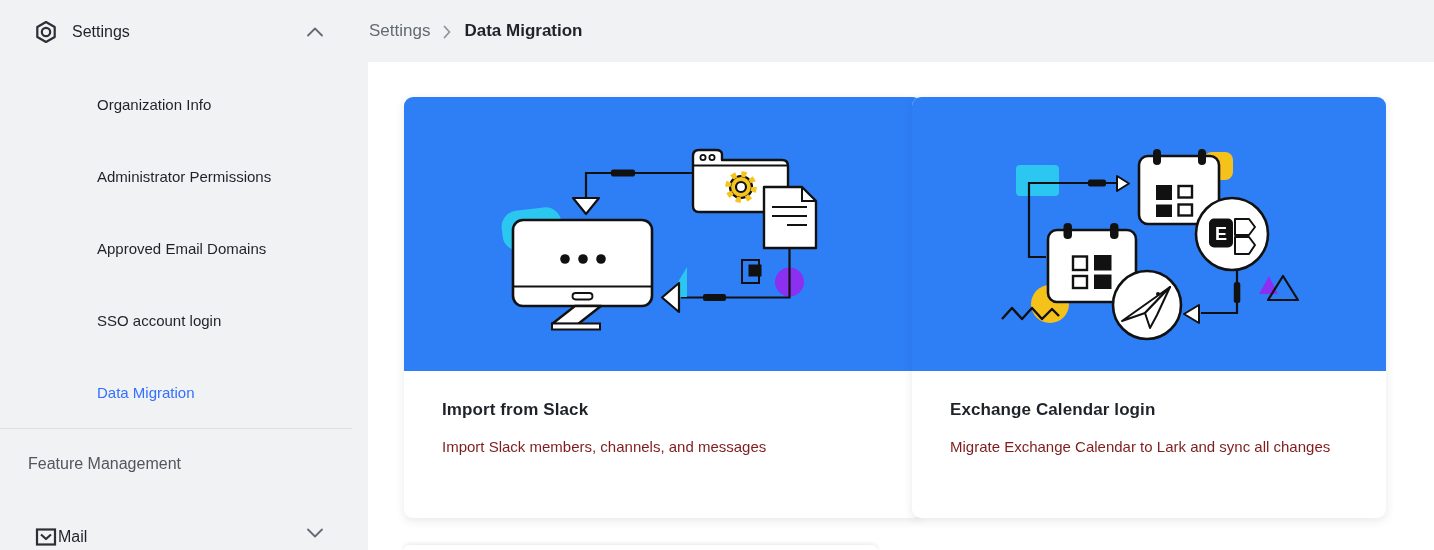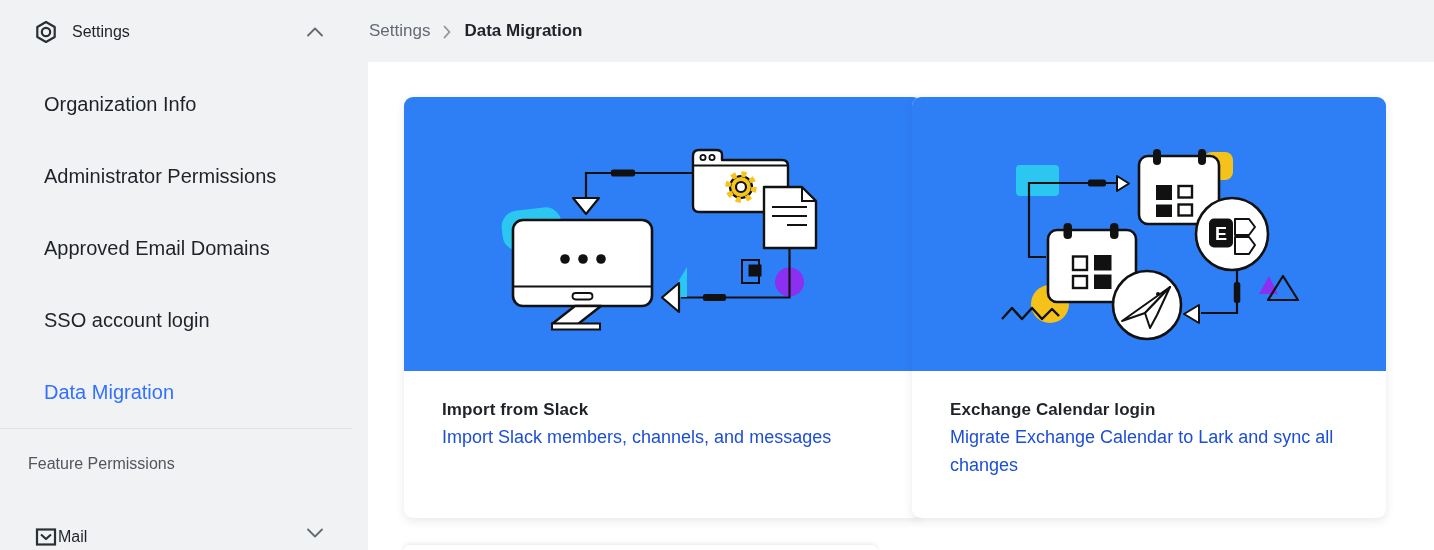--- a/index.html
+++ b/index.html
@@ -9,21 +9,21 @@
     font-family:"Liberation Sans","DejaVu Sans",sans-serif;
     -webkit-font-smoothing:antialiased;
   }
   
   .sidebar{position:absolute;left:0;top:0;width:368px;height:550px;background:#f1f2f4}
   .side-header{position:absolute;left:0;top:0;width:100%;height:64px;display:flex;align-items:center;cursor:pointer}
   .side-header .ic{margin-left:34px;width:24px;height:24px;flex:0 0 auto;display:flex}
   .side-header .lbl{margin-left:14px;font-size:16px;color:#1f2329}
   .side-header .chev{position:absolute;right:43px;top:26px;display:flex}
   .side-items{position:absolute;left:0;top:68px;width:100%}
-  .side-item{height:72px;display:flex;align-items:center;padding-left:44px;font-size:20px;color:#1f2329;cursor:pointer}
+  .side-item{height:72px;display:flex;align-items:center;padding-left:97px;font-size:15px;color:#1f2329;cursor:pointer}
   .side-item.active{color:#3370ff}
   .side-divider{position:absolute;left:0;top:428px;width:352px;height:1px;background:#dee0e3}
   .side-section{position:absolute;left:28px;top:452px;height:24px;line-height:24px;font-size:16px;color:#51565d;cursor:pointer}
   .side-mail{position:absolute;left:0;top:515px;width:100%;height:44px;display:flex;align-items:center;cursor:pointer}
   .side-mail .ic{margin-left:34px;width:24px;height:24px;display:flex}
   .side-mail .lbl{font-size:16px;color:#1f2329}
   .side-mail .chev{position:absolute;right:43px;top:12px;display:flex}
   
   .topbar{position:absolute;left:368px;top:0;right:0;height:62px;display:flex;align-items:center;padding-left:1px}
   .bc-parent{font-size:17px;color:#646a73;cursor:pointer}
@@ -32,21 +32,21 @@
   
   .panel{position:absolute;left:368px;top:62px;width:1066px;height:488px;background:#fff}
   .card{position:absolute;top:35px;width:474px;height:421px;background:#fff;border-radius:9px;
         box-shadow:0 3px 10px rgba(31,35,41,.10);cursor:pointer}
   .card1{left:36px;width:518px}
   .card2{left:544px}
   .card-img{height:274px;border-radius:9px 9px 0 0;background:#2e7ff6;overflow:hidden}
   .card-img svg{display:block;width:100%;height:100%}
   .card-body{padding:29px 38px 0}
   .card-title{margin:0;font-size:17px;font-weight:600;color:#1f2329;letter-spacing:.1px}
-  .card-desc{margin:3px 0 0;font-size:18px;line-height:28px;color:#1d4ed8}
+  .card-desc{margin:13px 0 0;font-size:15px;line-height:28px;color:#7f1d1d}
   .next-hint{position:absolute;left:36px;top:483px;width:473px;height:5px;background:#fff;
              border-radius:8px 8px 0 0;box-shadow:0 0 5px rgba(31,35,41,.16)}
 </style>
 </head>
 <body>
 
 <div class="app">
 
   <aside class="sidebar">
     <div class="side-header">
@@ -66,21 +66,21 @@
 
     <nav class="side-items">
       <div class="side-item">Organization Info</div>
       <div class="side-item">Administrator Permissions</div>
       <div class="side-item">Approved Email Domains</div>
       <div class="side-item">SSO account login</div>
       <div class="side-item active">Data Migration</div>
     </nav>
 
     <div class="side-divider"></div>
-    <div class="side-section">Feature Permissions</div>
+    <div class="side-section">Feature Management</div>
 
     <div class="side-mail">
       <span class="ic">
         <svg width="24" height="24" viewBox="0 0 24 24">
           <rect x="3" y="4.5" width="18" height="15" fill="none" stroke="#2b2f36" stroke-width="2.2"></rect>
           <polyline points="7,9.5 12,14 17,9.5" fill="none" stroke="#2b2f36" stroke-width="2.2" stroke-linejoin="round"></polyline>
         </svg>
       </span>
       <span class="lbl">Mail</span>
       <span class="chev">

